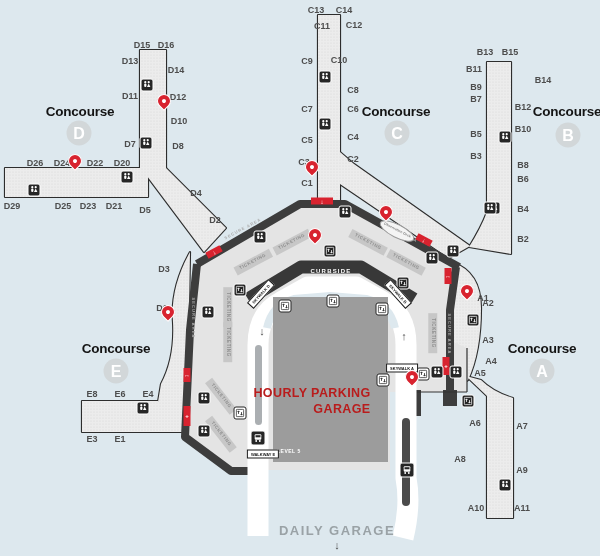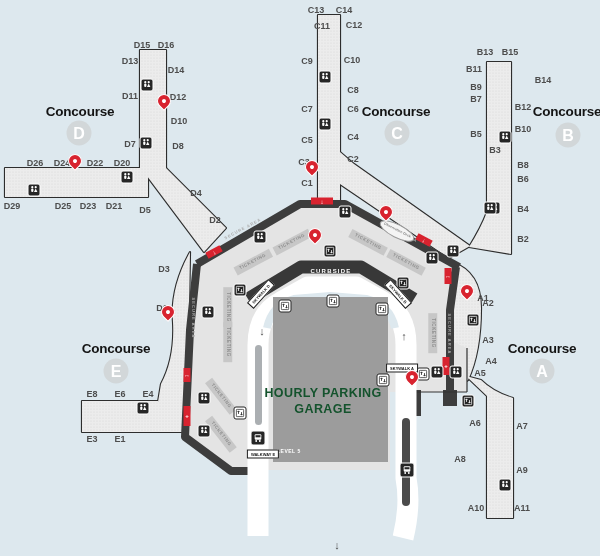--- a/index.html
+++ b/index.html
@@ -31,22 +31,22 @@
   .sec{position:absolute;color:#a9a9a9;font:600 4px/1 "Liberation Sans",sans-serif;
        letter-spacing:1.1px;white-space:nowrap;z-index:12;}
   .rarrow{position:absolute;transform:translate(-50%,-50%);font:700 11px/1 "Liberation Sans",sans-serif;
           color:#4f4f4f;z-index:22;}
   .oval{position:absolute;left:397px;top:231px;width:36px;height:12px;border:1px solid #9a9a9a;
         background:#f4f4f4;border-radius:50%;transform:translate(-50%,-50%) rotate(27deg);
         display:flex;align-items:center;justify-content:center;color:#8a8a8a;
         font:700 3.5px/1 "Liberation Sans",sans-serif;z-index:14;white-space:nowrap;}
   #curbside-label{position:absolute;left:331px;top:271px;transform:translate(-50%,-50%);
         color:#fff;font:700 6px/1 "Liberation Sans",sans-serif;letter-spacing:1.2px;z-index:18;}
-  #garage-label{position:absolute;left:323px;top:401px;transform:translate(-50%,-50%);
-        color:#14532d;font:700 12.5px/1.3 "Liberation Sans",sans-serif;text-align:center;
+  #garage-label{position:absolute;left:312px;top:401px;transform:translate(-50%,-50%);
+        color:#b91c1c;font:700 12.5px/1.3 "Liberation Sans",sans-serif;text-align:right;
         letter-spacing:.4px;z-index:18;white-space:nowrap;}
   #level5-label{position:absolute;left:277px;top:449px;color:#fff;
         font:700 5px/1 "Liberation Sans",sans-serif;letter-spacing:.5px;z-index:18;}
   #daily-garage-label{position:absolute;left:337px;top:530px;transform:translate(-50%,-50%);
         color:#9aa2a6;font:700 13px/1 "Liberation Sans",sans-serif;letter-spacing:1.5px;z-index:18;}
   #daily-garage-arrow{position:absolute;left:337px;top:545px;transform:translate(-50%,-50%);
         color:#4a4a4a;font:700 11px/1 "Liberation Sans",sans-serif;z-index:18;}
 </style>
 </head>
 <body>
@@ -108,20 +108,21 @@
 
     <path fill="none" stroke="#383838" stroke-width="13" stroke-linejoin="round" d="M248,299 L301,267 L361,267 L414,299"></path>
   </svg>
 
   <div id="curbside-label">CURBSIDE</div>
   <div id="garage-label">
     <span>HOURLY PARKING</span><br>
     <span>GARAGE</span>
   </div>
   <div id="level5-label">LEVEL 5</div>
+  <div id="daily-garage-label">DAILY GARAGE</div>
   <div id="daily-garage-arrow">↓</div>
   <div class="oval">Observation Deck</div>
 
   <div id="overlay">
       <div class="ctitle" style="left: 80px; top: 112px; transform: translate(-50%, -50%) rotate(0deg);">Concourse</div>
       <div class="ccircle" style="left: 79px; top: 133px; transform: translate(-50%, -50%) rotate(0deg);">D</div>
       <div class="glabel" style="left: 142px; top: 45px; transform: translate(-50%, -50%) rotate(0deg);">D15</div>
       <div class="glabel" style="left: 166px; top: 45px; transform: translate(-50%, -50%) rotate(0deg);">D16</div>
       <div class="glabel" style="left: 130px; top: 61px; transform: translate(-50%, -50%) rotate(0deg);">D13</div>
       <div class="glabel" style="left: 176px; top: 70px; transform: translate(-50%, -50%) rotate(0deg);">D14</div>
@@ -143,41 +144,41 @@
       <div class="glabel" style="left: 215px; top: 220px; transform: translate(-50%, -50%) rotate(0deg);">D2</div>
       <div class="glabel" style="left: 164px; top: 269px; transform: translate(-50%, -50%) rotate(0deg);">D3</div>
       <div class="glabel" style="left: 162px; top: 308px; transform: translate(-50%, -50%) rotate(0deg);">D1</div>
       <div class="ctitle" style="left: 396px; top: 112px; transform: translate(-50%, -50%) rotate(0deg);">Concourse</div>
       <div class="ccircle" style="left: 397px; top: 133px; transform: translate(-50%, -50%) rotate(0deg);">C</div>
       <div class="glabel" style="left: 316px; top: 10px; transform: translate(-50%, -50%) rotate(0deg);">C13</div>
       <div class="glabel" style="left: 344px; top: 10px; transform: translate(-50%, -50%) rotate(0deg);">C14</div>
       <div class="glabel" style="left: 306px; top: 26px; transform: translate(-50%, -50%) rotate(0deg); padding-left: 32px;">C11</div>
       <div class="glabel" style="left: 354px; top: 25px; transform: translate(-50%, -50%) rotate(0deg);">C12</div>
       <div class="glabel" style="left: 307px; top: 61px; transform: translate(-50%, -50%) rotate(0deg);">C9</div>
-      <div class="glabel" style="left: 352px; top: 60px; transform: translate(-50%, -50%) rotate(0deg); text-align: center;">C10</div>
+      <div class="glabel" style="left: 339px; top: 60px; transform: translate(-50%, -50%) rotate(0deg); text-align: center;">C10</div>
       <div class="glabel" style="left: 307px; top: 109px; transform: translate(-50%, -50%) rotate(0deg);">C7</div>
       <div class="glabel" style="left: 353px; top: 90px; transform: translate(-50%, -50%) rotate(0deg);">C8</div>
       <div class="glabel" style="left: 353px; top: 109px; transform: translate(-50%, -50%) rotate(0deg);">C6</div>
       <div class="glabel" style="left: 307px; top: 140px; transform: translate(-50%, -50%) rotate(0deg);">C5</div>
       <div class="glabel" style="left: 353px; top: 137px; transform: translate(-50%, -50%) rotate(0deg);">C4</div>
       <div class="glabel" style="left: 304px; top: 162px; transform: translate(-50%, -50%) rotate(0deg);">C3</div>
       <div class="glabel" style="left: 353px; top: 159px; transform: translate(-50%, -50%) rotate(0deg);">C2</div>
       <div class="glabel" style="left: 307px; top: 183px; transform: translate(-50%, -50%) rotate(0deg);">C1</div>
       <div class="ctitle" style="left: 567px; top: 112px; transform: translate(-50%, -50%) rotate(0deg);">Concourse</div>
       <div class="ccircle" style="left: 568px; top: 135px; transform: translate(-50%, -50%) rotate(0deg);">B</div>
       <div class="glabel" style="left: 485px; top: 52px; transform: translate(-50%, -50%) rotate(0deg);">B13</div>
       <div class="glabel" style="left: 510px; top: 52px; transform: translate(-50%, -50%) rotate(0deg);">B15</div>
       <div class="glabel" style="left: 474px; top: 69px; transform: translate(-50%, -50%) rotate(0deg);">B11</div>
       <div class="glabel" style="left: 523px; top: 80px; transform: translate(-50%, -50%) rotate(0deg); padding-left: 40px;">B14</div>
       <div class="glabel" style="left: 476px; top: 87px; transform: translate(-50%, -50%) rotate(0deg);">B9</div>
       <div class="glabel" style="left: 476px; top: 99px; transform: translate(-50%, -50%) rotate(0deg);">B7</div>
       <div class="glabel" style="left: 523px; top: 107px; transform: translate(-50%, -50%) rotate(0deg);">B12</div>
       <div class="glabel" style="left: 523px; top: 129px; transform: translate(-50%, -50%) rotate(0deg);">B10</div>
       <div class="glabel" style="left: 476px; top: 134px; transform: translate(-50%, -50%) rotate(0deg);">B5</div>
-      <div class="glabel" style="left: 476px; top: 150px; transform: translate(-50%, -50%) rotate(0deg); margin-left: 19px;">B3</div>
+      <div class="glabel" style="left: 476px; top: 156px; transform: translate(-50%, -50%) rotate(0deg);">B3</div>
       <div class="glabel" style="left: 523px; top: 165px; transform: translate(-50%, -50%) rotate(0deg);">B8</div>
       <div class="glabel" style="left: 523px; top: 179px; transform: translate(-50%, -50%) rotate(0deg);">B6</div>
       <div class="glabel" style="left: 523px; top: 209px; transform: translate(-50%, -50%) rotate(0deg);">B4</div>
       <div class="glabel" style="left: 523px; top: 239px; transform: translate(-50%, -50%) rotate(0deg);">B2</div>
       <div class="ctitle" style="left: 542px; top: 349px; transform: translate(-50%, -50%) rotate(0deg);">Concourse</div>
       <div class="ccircle" style="left: 542px; top: 371px; transform: translate(-50%, -50%) rotate(0deg);">A</div>
       <div class="glabel" style="left: 483px; top: 283px; transform: translate(-50%, -50%) rotate(0deg); margin-top: 15px;">A1</div>
       <div class="glabel" style="left: 488px; top: 303px; transform: translate(-50%, -50%) rotate(0deg);">A2</div>
       <div class="glabel" style="left: 488px; top: 340px; transform: translate(-50%, -50%) rotate(0deg);">A3</div>
       <div class="glabel" style="left: 485px; top: 361px; transform: translate(-50%, -50%) rotate(0deg); padding-left: 12px;">A4</div>

